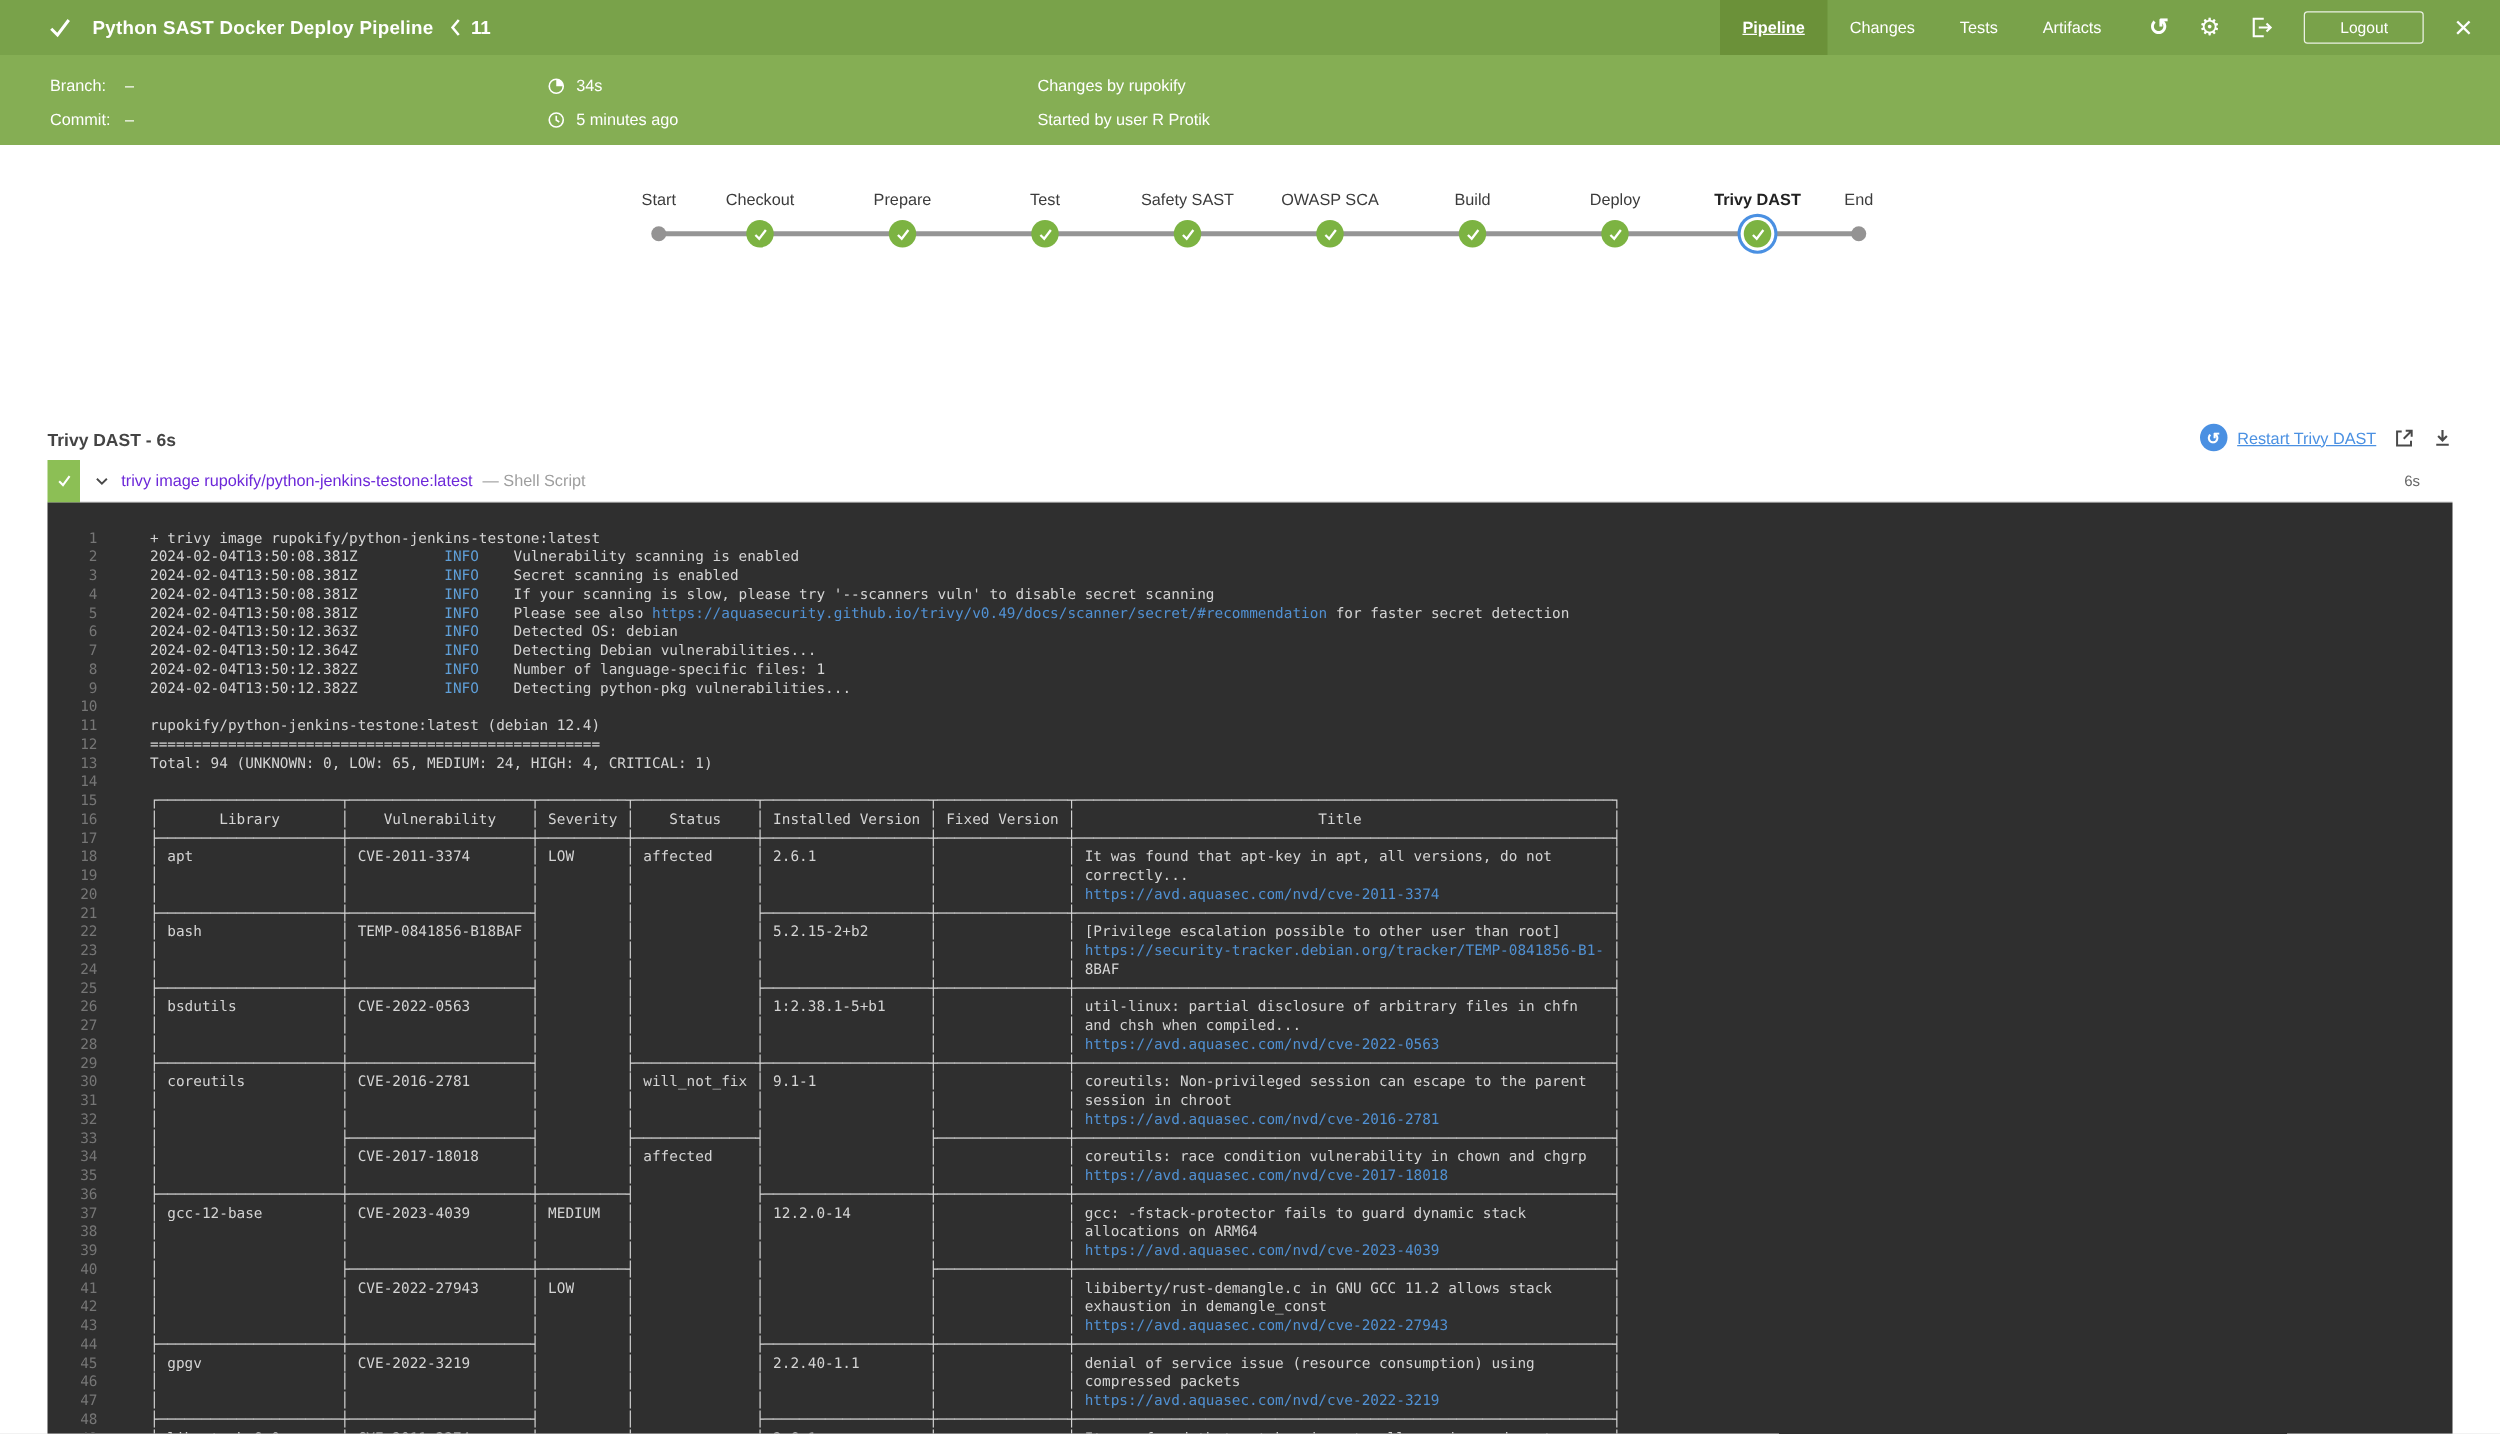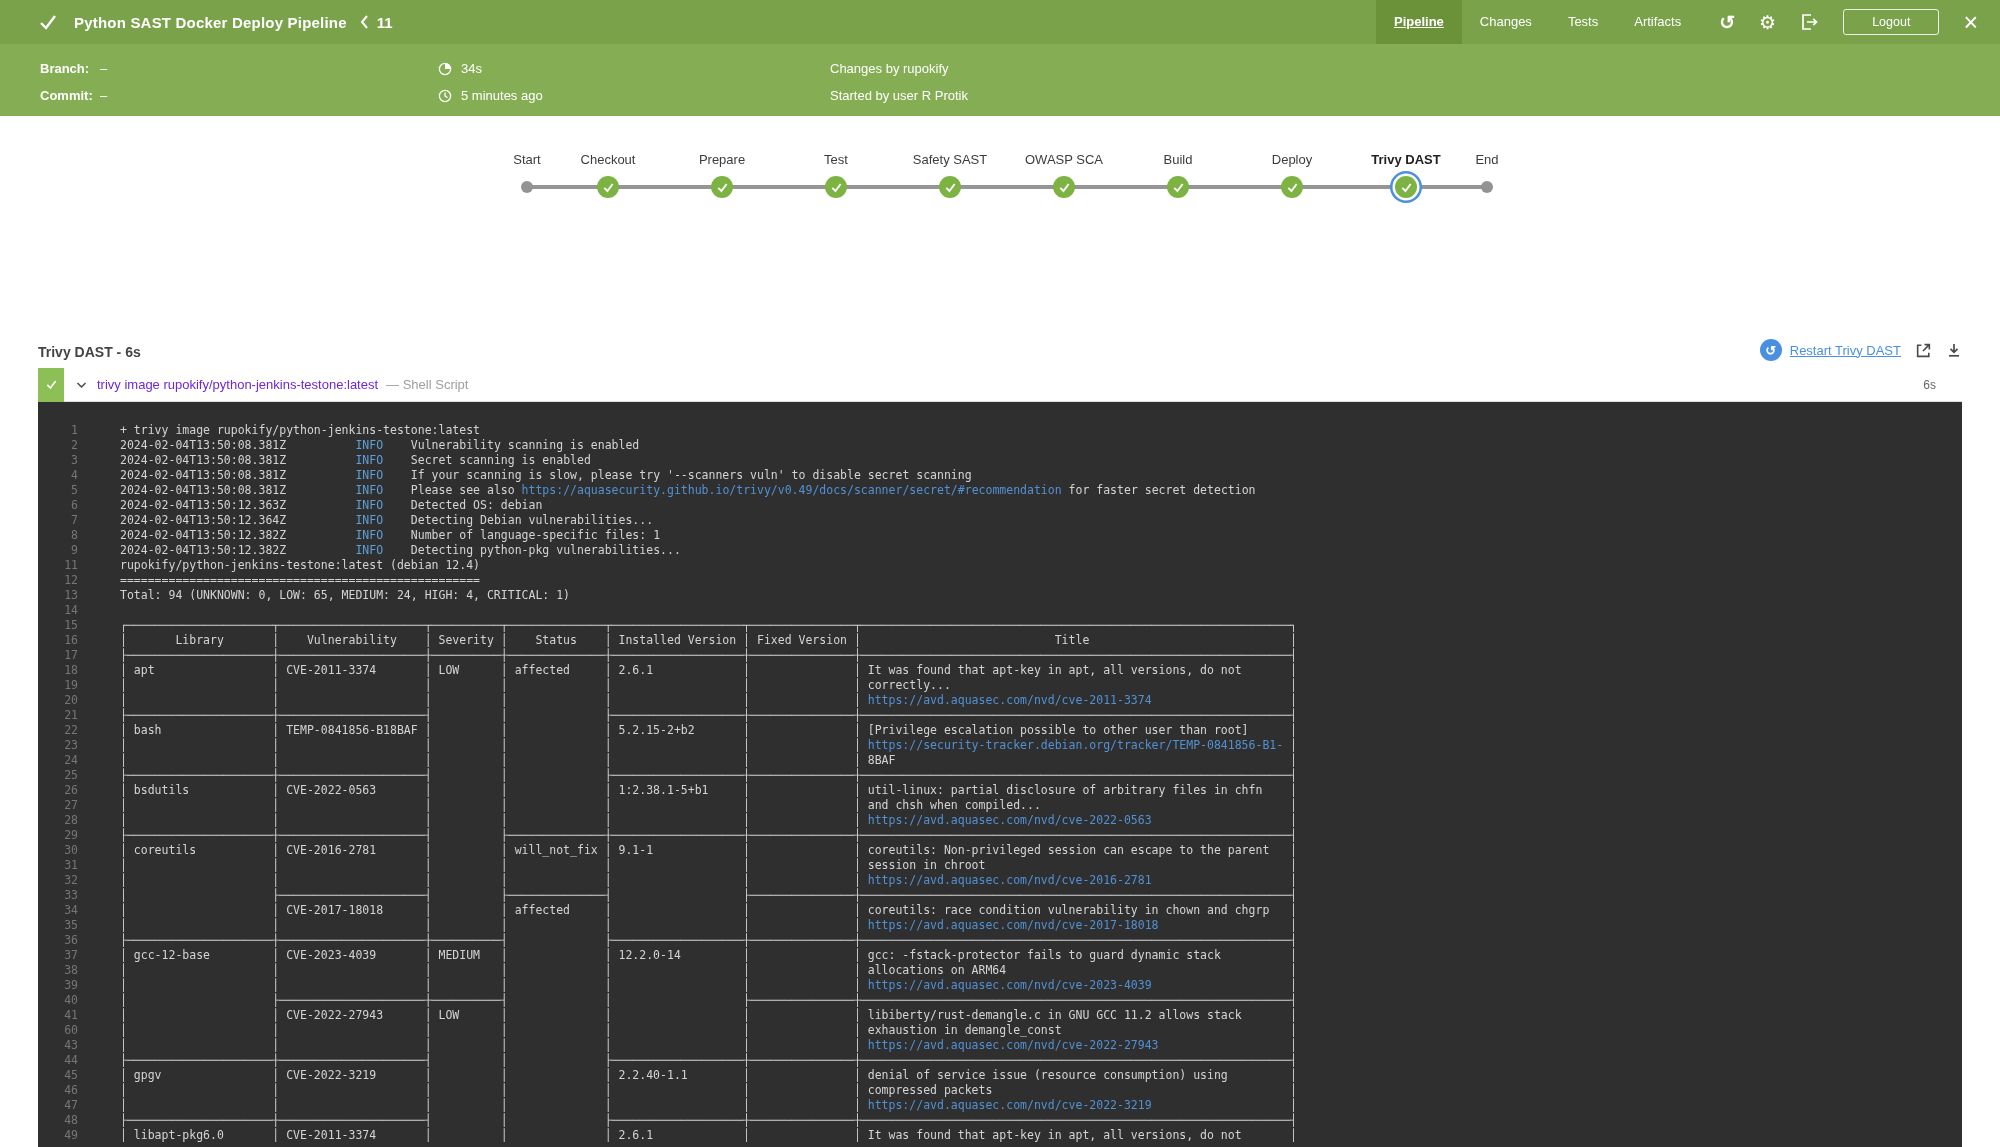--- a/index.html
+++ b/index.html
@@ -24,21 +24,21 @@
   .close-glyph { font-size:25px; line-height:20px; }
   .logout { background:transparent; border:1px solid rgba(255,255,255,.85); border-radius:3px;
     color:#fff; font-size:12.5px; padding:5px 28px; cursor:pointer; font-family:inherit; }
 
   
   .infobar { position:absolute; left:0; top:44px; width:100%; height:72px;
     background:var(--infobar_bg,#85ae54); color:#fff; font-size:13px; }
   .infobar .col { position:absolute; top:11px; }
   .c1 { left:40px; } .c2 { left:438px; } .c3 { left:830px; }
   .irow { height:27px; display:flex; align-items:center; }
-  .ilab { font-weight:bold; width:60px; display:inline-block; }
+  .ilab { font-weight:normal; width:60px; display:inline-block; }
   .iicon { margin-right:9px; display:flex; align-items:center; }
 
   
   .graph { position:absolute; left:527px; top:150px; width:960px; height:70px; }
   .gline { position:absolute; left:0; top:35px; width:960px; height:4px;
     background:#959595; border-radius:2px; }
   .stage-label { position:absolute; top:2px; transform:translateX(-50%); font-size:13px;
     color:#3c3c3c; white-space:nowrap; }
   .stage-label.sel { font-weight:bold; color:#222; }
   .node { position:absolute; transform:translateX(-50%); cursor:pointer; }
@@ -248,20 +248,21 @@
 <div class="console">
     <div class="cl"><span class="ln">1</span><span class="seg t">+ trivy image rupokify/python-jenkins-testone:latest</span></div>
     <div class="cl"><span class="ln">2</span><span class="seg t">2024-02-04T13:50:08.381Z          </span><span class="seg i">INFO</span><span class="seg t">    </span><span class="seg t">Vulnerability scanning is enabled</span></div>
     <div class="cl"><span class="ln">3</span><span class="seg t">2024-02-04T13:50:08.381Z          </span><span class="seg i">INFO</span><span class="seg t">    </span><span class="seg t">Secret scanning is enabled</span></div>
     <div class="cl"><span class="ln">4</span><span class="seg t">2024-02-04T13:50:08.381Z          </span><span class="seg i">INFO</span><span class="seg t">    </span><span class="seg t">If your scanning is slow, please try '--scanners vuln' to disable secret scanning</span></div>
     <div class="cl"><span class="ln">5</span><span class="seg t">2024-02-04T13:50:08.381Z          </span><span class="seg i">INFO</span><span class="seg t">    </span><span class="seg t">Please see also </span><span class="seg a">https://aquasecurity.github.io/trivy/v0.49/docs/scanner/secret/#recommendation</span><span class="seg t"> for faster secret detection</span></div>
     <div class="cl"><span class="ln">6</span><span class="seg t">2024-02-04T13:50:12.363Z          </span><span class="seg i">INFO</span><span class="seg t">    </span><span class="seg t">Detected OS: debian</span></div>
     <div class="cl"><span class="ln">7</span><span class="seg t">2024-02-04T13:50:12.364Z          </span><span class="seg i">INFO</span><span class="seg t">    </span><span class="seg t">Detecting Debian vulnerabilities...</span></div>
     <div class="cl"><span class="ln">8</span><span class="seg t">2024-02-04T13:50:12.382Z          </span><span class="seg i">INFO</span><span class="seg t">    </span><span class="seg t">Number of language-specific files: 1</span></div>
     <div class="cl"><span class="ln">9</span><span class="seg t">2024-02-04T13:50:12.382Z          </span><span class="seg i">INFO</span><span class="seg t">    </span><span class="seg t">Detecting python-pkg vulnerabilities...</span></div>
+    <div class="cl"><span class="ln">10</span></div>
     <div class="cl"><span class="ln">11</span><span class="seg t">rupokify/python-jenkins-testone:latest (debian 12.4)</span></div>
     <div class="cl"><span class="ln">12</span><span class="seg t">====================================================</span></div>
     <div class="cl"><span class="ln">13</span><span class="seg t">Total: 94 (UNKNOWN: 0, LOW: 65, MEDIUM: 24, HIGH: 4, CRITICAL: 1)</span></div>
     <div class="cl"><span class="ln">14</span></div>
     <div class="cl"><span class="ln">15</span><span class="seg t">┌─────────────────────┬─────────────────────┬──────────┬──────────────┬───────────────────┬───────────────┬──────────────────────────────────────────────────────────────┐</span></div>
     <div class="cl"><span class="ln">16</span><span class="seg t">│       Library       │    Vulnerability    │ Severity │    Status    │ Installed Version │ Fixed Version │                            Title                             │</span></div>
     <div class="cl"><span class="ln">17</span><span class="seg t">├─────────────────────┼─────────────────────┼──────────┼──────────────┼───────────────────┼───────────────┼──────────────────────────────────────────────────────────────┤</span></div>
     <div class="cl"><span class="ln">18</span><span class="seg t">│ apt                 │ CVE-2011-3374       │ LOW      │ affected     │ 2.6.1             │               │ It was found that apt-key in apt, all versions, do not       │</span></div>
     <div class="cl"><span class="ln">19</span><span class="seg t">│                     │                     │          │              │                   │               │ correctly...                                                 │</span></div>
     <div class="cl"><span class="ln">20</span><span class="seg t">│                     │                     │          │              │                   │               │ </span><span class="seg a">https://avd.aquasec.com/nvd/cve-2011-3374</span><span class="seg t">                    │</span></div>
@@ -279,21 +280,21 @@
     <div class="cl"><span class="ln">32</span><span class="seg t">│                     │                     │          │              │                   │               │ </span><span class="seg a">https://avd.aquasec.com/nvd/cve-2016-2781</span><span class="seg t">                    │</span></div>
     <div class="cl"><span class="ln">33</span><span class="seg t">│                     ├─────────────────────┤          ├──────────────┤                   ├───────────────┼──────────────────────────────────────────────────────────────┤</span></div>
     <div class="cl"><span class="ln">34</span><span class="seg t">│                     │ CVE-2017-18018      │          │ affected     │                   │               │ coreutils: race condition vulnerability in chown and chgrp   │</span></div>
     <div class="cl"><span class="ln">35</span><span class="seg t">│                     │                     │          │              │                   │               │ </span><span class="seg a">https://avd.aquasec.com/nvd/cve-2017-18018</span><span class="seg t">                   │</span></div>
     <div class="cl"><span class="ln">36</span><span class="seg t">├─────────────────────┼─────────────────────┼──────────┤              ├───────────────────┼───────────────┼──────────────────────────────────────────────────────────────┤</span></div>
     <div class="cl"><span class="ln">37</span><span class="seg t">│ gcc-12-base         │ CVE-2023-4039       │ MEDIUM   │              │ 12.2.0-14         │               │ gcc: -fstack-protector fails to guard dynamic stack          │</span></div>
     <div class="cl"><span class="ln">38</span><span class="seg t">│                     │                     │          │              │                   │               │ allocations on ARM64                                         │</span></div>
     <div class="cl"><span class="ln">39</span><span class="seg t">│                     │                     │          │              │                   │               │ </span><span class="seg a">https://avd.aquasec.com/nvd/cve-2023-4039</span><span class="seg t">                    │</span></div>
     <div class="cl"><span class="ln">40</span><span class="seg t">│                     ├─────────────────────┼──────────┤              │                   ├───────────────┼──────────────────────────────────────────────────────────────┤</span></div>
     <div class="cl"><span class="ln">41</span><span class="seg t">│                     │ CVE-2022-27943      │ LOW      │              │                   │               │ libiberty/rust-demangle.c in GNU GCC 11.2 allows stack       │</span></div>
-    <div class="cl"><span class="ln">60</span><span class="seg t">│                     │                     │          │              │                   │               │ exhaustion in demangle_const                                 │</span></div>
+    <div class="cl"><span class="ln">42</span><span class="seg t">│                     │                     │          │              │                   │               │ exhaustion in demangle_const                                 │</span></div>
     <div class="cl"><span class="ln">43</span><span class="seg t">│                     │                     │          │              │                   │               │ </span><span class="seg a">https://avd.aquasec.com/nvd/cve-2022-27943</span><span class="seg t">                   │</span></div>
     <div class="cl"><span class="ln">44</span><span class="seg t">├─────────────────────┼─────────────────────┤          │              ├───────────────────┼───────────────┼──────────────────────────────────────────────────────────────┤</span></div>
     <div class="cl"><span class="ln">45</span><span class="seg t">│ gpgv                │ CVE-2022-3219       │          │              │ 2.2.40-1.1        │               │ denial of service issue (resource consumption) using         │</span></div>
     <div class="cl"><span class="ln">46</span><span class="seg t">│                     │                     │          │              │                   │               │ compressed packets                                           │</span></div>
     <div class="cl"><span class="ln">47</span><span class="seg t">│                     │                     │          │              │                   │               │ </span><span class="seg a">https://avd.aquasec.com/nvd/cve-2022-3219</span><span class="seg t">                    │</span></div>
     <div class="cl"><span class="ln">48</span><span class="seg t">├─────────────────────┼─────────────────────┤          │              ├───────────────────┼───────────────┼──────────────────────────────────────────────────────────────┤</span></div>
     <div class="cl"><span class="ln">49</span><span class="seg t">│ libapt-pkg6.0       │ CVE-2011-3374       │          │              │ 2.6.1             │               │ It was found that apt-key in apt, all versions, do not       │</span></div>
   </div>
 
 </body></html>

